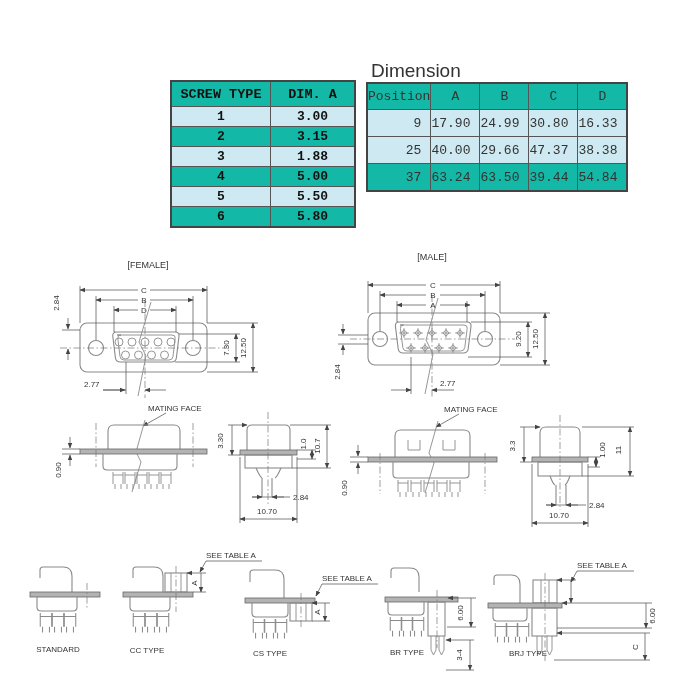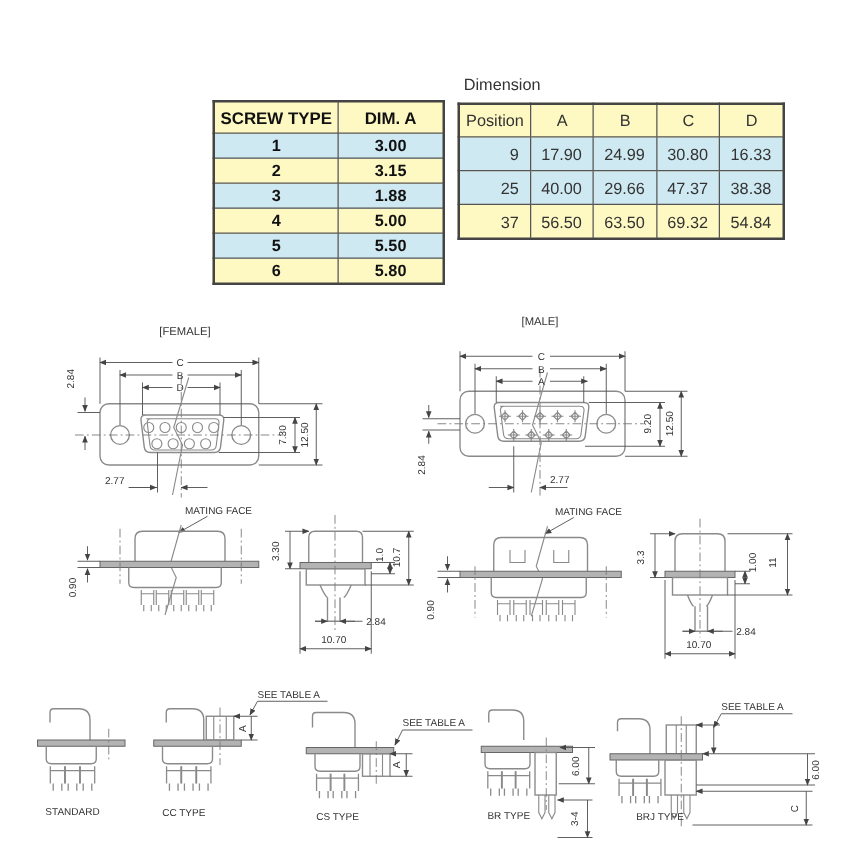--- a/index.html
+++ b/index.html
@@ -1,27 +1,27 @@
 <!DOCTYPE html>
 <html><head>
 <meta charset="utf-8">
 <style>
   html,body{margin:0;padding:0;background:#fff;}
   #page{position:relative;width:675px;height:681px;background:#fff;font-family:"Liberation Sans",sans-serif;overflow:hidden;}
 
   
-  table{border-collapse:collapse;background:#fef9c3;}
+  table{border-collapse:collapse;background:#14b8a6;font-family:Liberation Mono, monospace;}
   #screw-table{position:absolute;left:170px;top:80px;width:186px;border:2px solid #444;
     font-weight:bold;font-size:13px;color:#111;}
   #screw-table th,#screw-table td{border:1px solid #555;text-align:center;padding:0;}
   #screw-table th{height:24px;font-size:13.5px;}
   #screw-table td{height:19px;}
   #screw-table td:first-child,#screw-table th:first-child{width:98px;}
 
-  #dim-title{position:absolute;left:371px;top:60px;font-size:13px;color:#333;}
+  #dim-title{position:absolute;left:371px;top:60px;font-size:19px;color:#333;}
   #dimension-table{position:absolute;left:366px;top:82px;width:262px;border:2px solid #444;
     font-size:13px;color:#333;}
   #dimension-table th,#dimension-table td{border:1px solid #555;padding:0;}
   #dimension-table th{height:25px;text-align:center;font-weight:normal;}
   #dimension-table td{height:26px;text-align:right;padding-right:9px;}
   #dimension-table th:first-child{width:56px;text-align:center;}
   tr.alt td{background:#cee9f1;}
   #screw-table tr.alt td{background:#cee9f1;}
 
   
@@ -96,23 +96,23 @@
         </tr>
         <tr class="alt">
           <td>25</td>
           <td>40.00</td>
           <td>29.66</td>
           <td>47.37</td>
           <td>38.38</td>
         </tr>
         <tr>
           <td>37</td>
-          <td>56.50</td>
+          <td>63.24</td>
           <td>63.50</td>
-          <td>69.32</td>
+          <td>39.44</td>
           <td>54.84</td>
         </tr>
       </tbody>
     </table>
 
   <svg width="675" height="681" viewBox="0 0 675 681">
     <defs>
       <marker id="ar" viewBox="0 0 10 10" refX="9" refY="5" markerWidth="7.5" markerHeight="7.5" orient="auto-start-reverse">
         <path d="M0,1 L10,5 L0,9 Z" fill="#444"></path>
       </marker>

